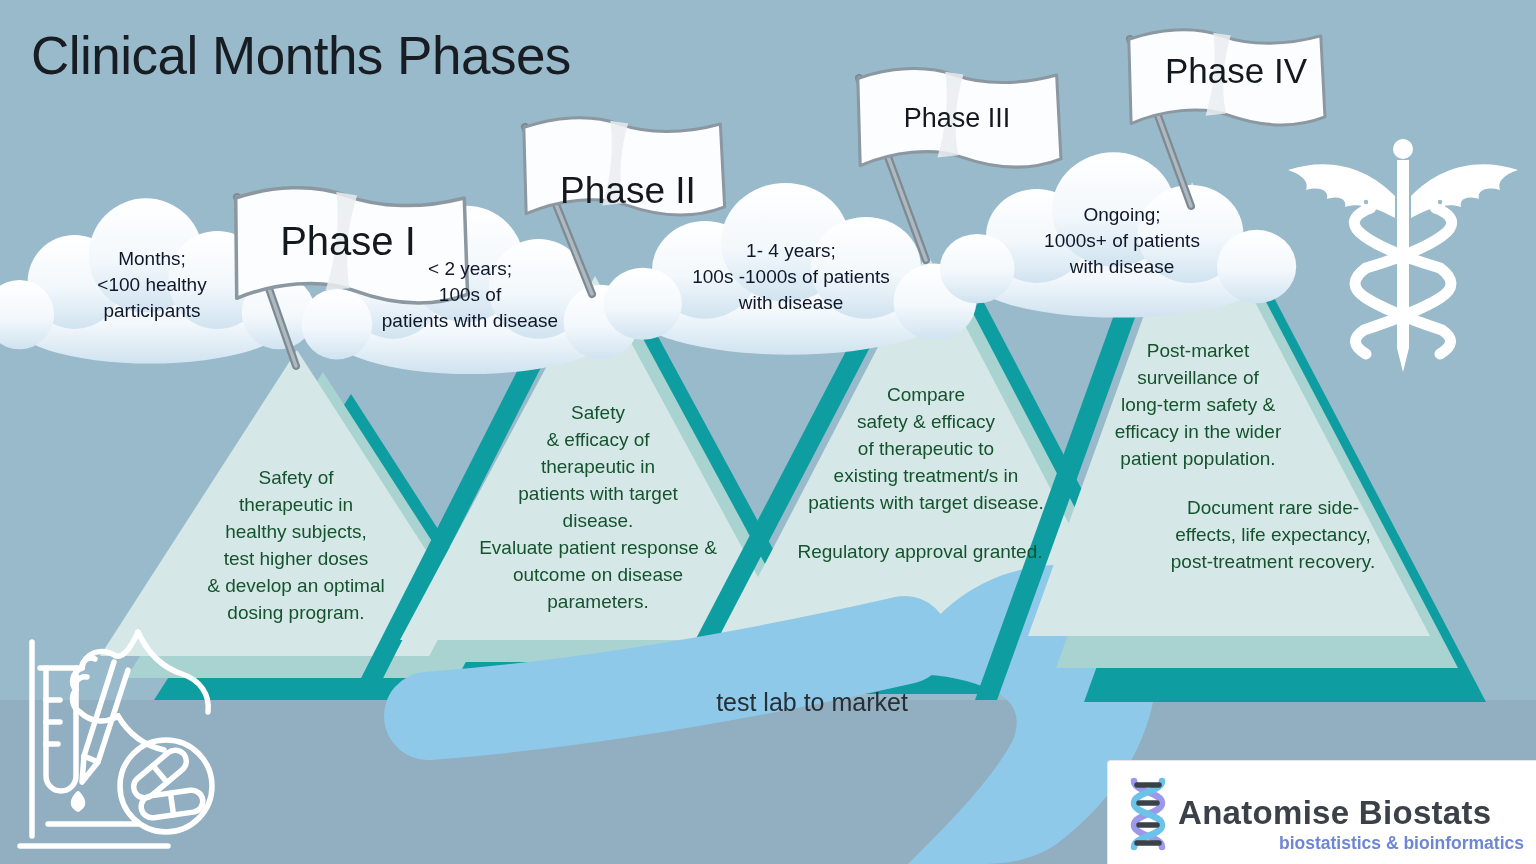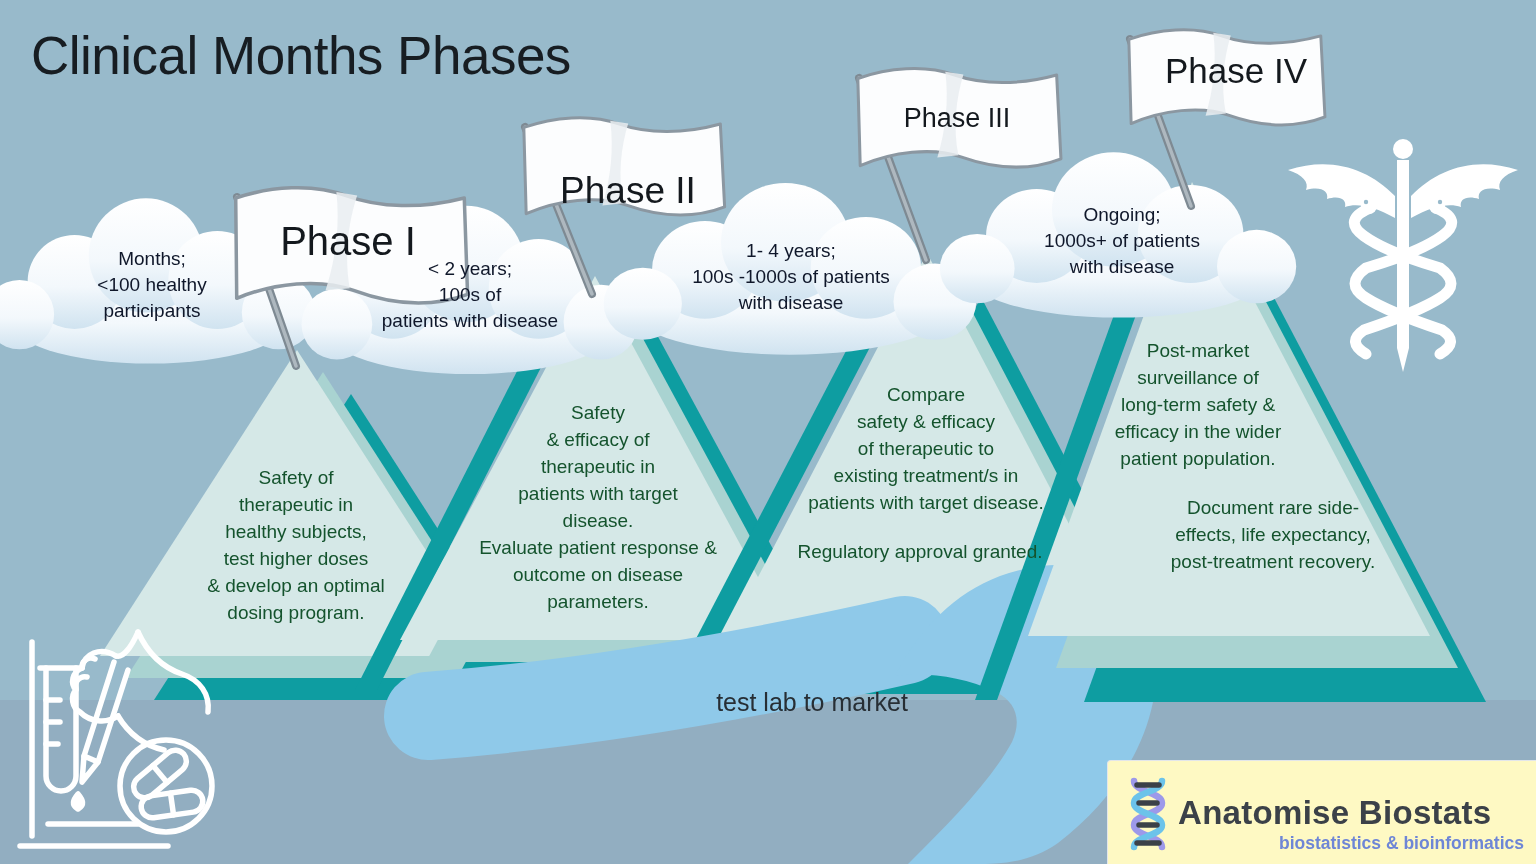--- a/index.html
+++ b/index.html
@@ -39,21 +39,21 @@
   .mt3a{left:926px;top:381px;}
   .mt3b{left:920px;top:538px;}
   .mt4a{left:1198px;top:337px;}
   .mt4b{left:1273px;top:494px;}
   .arrow-label{
     left:812px;top:688px;transform:translateX(-50%);
     font-size:25px;color:#272e34;white-space:nowrap;
   }
   .logo-card{
     left:1107px;top:760px;width:429px;height:104px;
-    background:#fef9c3;border-top:1px solid #e3e6ea;border-left:1px solid #e3e6ea;
+    background:#ffffff;border-top:1px solid #e3e6ea;border-left:1px solid #e3e6ea;
     border-top-left-radius:4px;
   }
   .logo-name{
     left:70px;top:33px;font-size:33px;font-weight:700;color:#3b4148;
     letter-spacing:0.3px;white-space:nowrap;
   }
   .logo-tagline{
     right:13px;top:72px;font-size:17.5px;font-weight:700;color:#6e86d6;
     white-space:nowrap;
     text-align:center;

